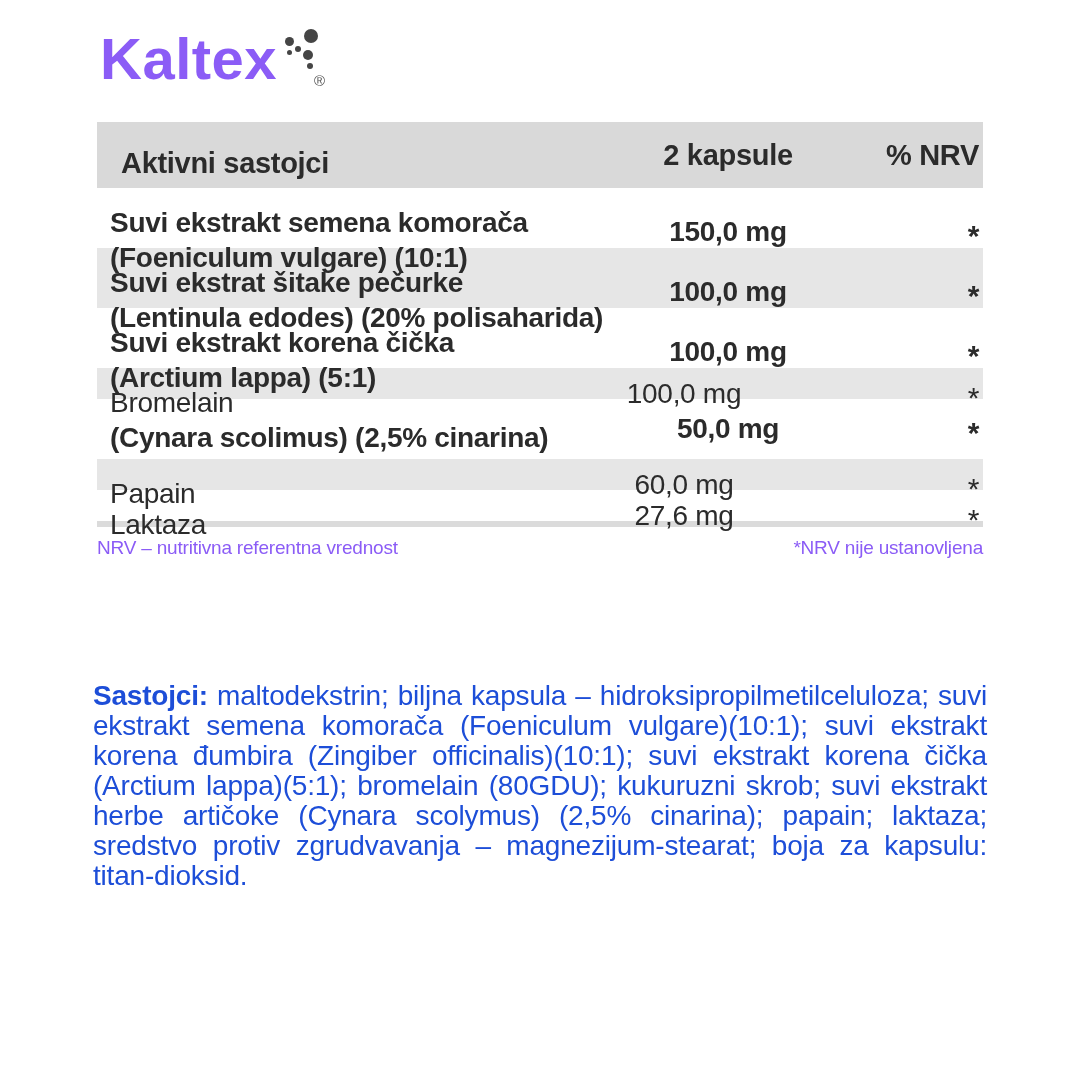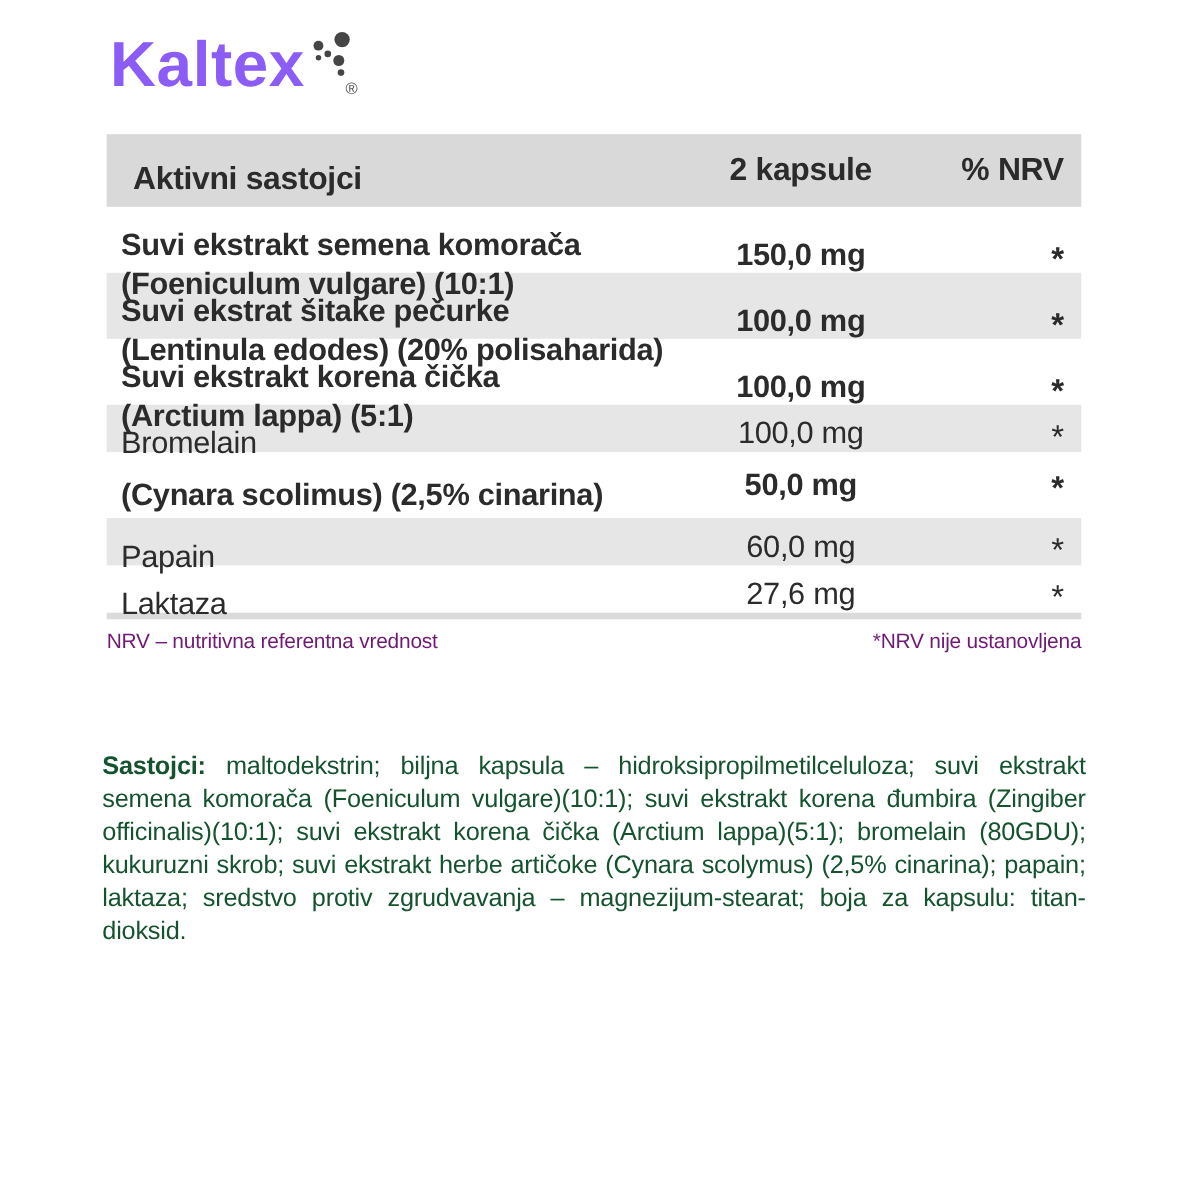--- a/index.html
+++ b/index.html
@@ -61,50 +61,50 @@
   }
   .thead {
     height: 66px;
     background: #d9d9d9;
     font-weight: 700;
     font-size: 29px;
   }
   .thead .c1 { padding-left: 24px; }
   .row { font-size: 28px; }
   .row.tall  { height: 60px; font-weight: bold; }
-  .row.short { height: 43px; }
+  .row.short { height: 31px; gap: 44px; }
   .row.shaded { background: #e6e6e6; }
   .c1 { padding-left: 13px; margin-top: 17px; }
   .nline { line-height: 35px; }
   .c2 { text-align: center; }
-  .c3 { text-align: right; padding-right: 16px; }
+  .c3 { text-align: right; padding-right: 4px; }
   .row .c3 { position: relative; top: 4px; font-size: 30px; }
   .tdivider {
     height: 6px;
     background: #dbdbdb;
   }
   .tfoot {
     display: flex;
     justify-content: space-between;
     margin-top: 10px;
     font-size: 19px;
     letter-spacing: -0.2px;
-    color: #701a75;
+    color: #8b5cf6;
   }
 
   
   .ingredients {
     position: absolute;
     left: 93px;
     top: 681px;
     width: 894px;
-    font-size: 23px;
+    font-size: 28px;
     line-height: 30px;
     text-align: justify;
-    color: #14532d;
+    color: #1d4ed8;
     letter-spacing: -0.2px;
   }
   .ingredients .lbl { font-weight: 700; }
 </style>
 </head>
 <body>
 
 <div class="logo">
   <span class="logo-text">Kaltex</span>
   <span class="dot d1"></span>

